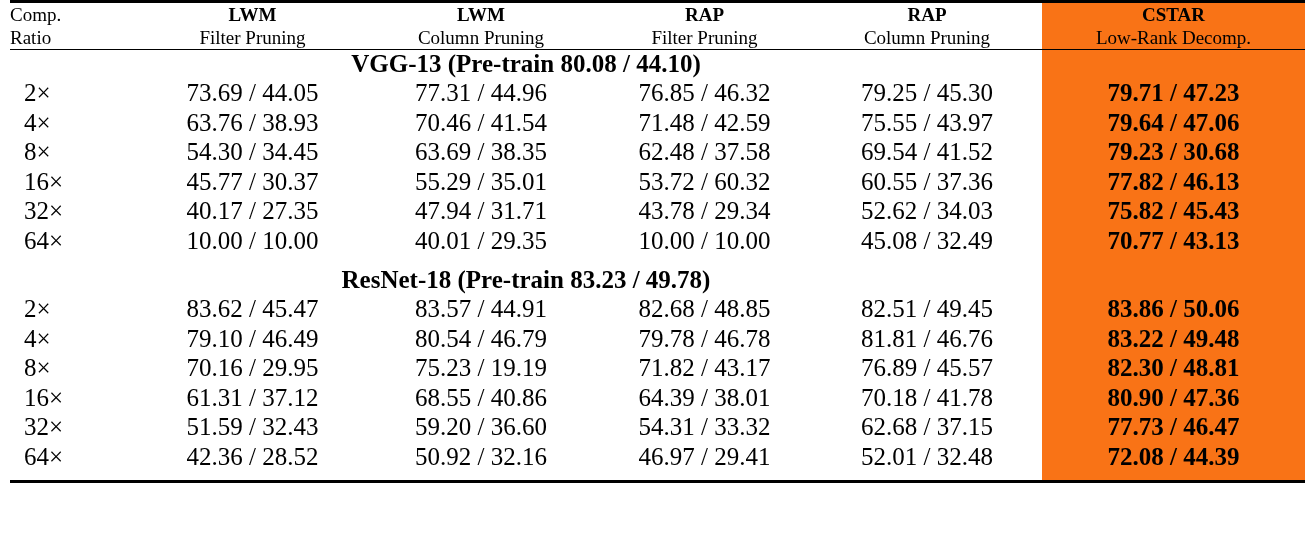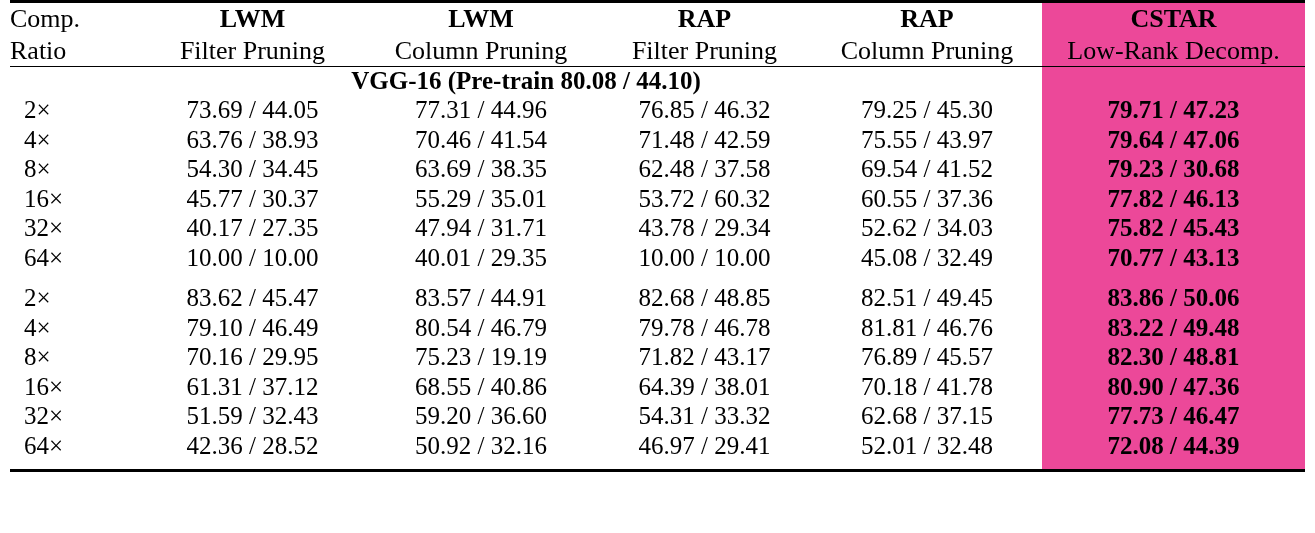--- a/index.html
+++ b/index.html
@@ -45,21 +45,21 @@
   }
   .rule-bottom td {
     border-top: 3px solid #000;
     height: 0;
     font-size: 0;
     line-height: 0;
     padding: 0;
   }
   .hdr-cell {
     text-align: center;
-    font-size: 26px;
+    font-size: 19px;
     line-height: 1.22;
     padding: 7px 4px 8px 4px;
   }
   .hdr-cell .line1 {
     font-weight: bold;
     display: block;
     white-space: nowrap;
   }
   .hdr-cell .line2 {
     font-weight: normal;
@@ -68,21 +68,21 @@
   }
   .hdr-left {
     text-align: left;
     padding-left: 14px;
   }
   .hdr-left .line1, .hdr-left .line2 {
     font-weight: normal;
     text-align: left;
   }
   .shade {
-    background: #ec4899;
+    background: #f97316;
   }
   .group-row td {
     text-align: center;
     font-weight: bold;
     font-size: 25px;
     padding: 8px 0 7px 0;
   }
   .data-row td {
     font-size: 25px;
     text-align: center;
@@ -156,21 +156,21 @@
           <span class="line1">CSTAR</span>
           <span class="line2">Low-Rank Decomp.</span>
         </th>
       </tr>
       <tr class="rule-mid">
         <td colspan="5"></td>
         <td class="shade"></td>
       </tr>
 
       <tr class="group-row">
-        <td colspan="5">VGG-16 (Pre-train 80.08 / 44.10)</td>
+        <td colspan="5">VGG-13 (Pre-train 80.08 / 44.10)</td>
         <td class="shade"></td>
       </tr>
 
       <tr class="data-row">
         <td class="ratio">2×</td>
         <td>73.69 / 44.05</td>
         <td>77.31 / 44.96</td>
         <td>76.85 / 46.32</td>
         <td>79.25 / 45.30</td>
         <td class="shade bold">79.71 / 47.23</td>
@@ -214,20 +214,24 @@
         <td>10.00 / 10.00</td>
         <td>45.08 / 32.49</td>
         <td class="shade bold">70.77 / 43.13</td>
       </tr>
 
       <tr class="spacer-row">
         <td colspan="5"></td>
         <td class="shade"></td>
       </tr>
 
+      <tr class="group-row">
+        <td colspan="5">ResNet-18 (Pre-train 83.23 / 49.78)</td>
+        <td class="shade"></td>
+      </tr>
 
       <tr class="data-row">
         <td class="ratio">2×</td>
         <td>83.62 / 45.47</td>
         <td>83.57 / 44.91</td>
         <td>82.68 / 48.85</td>
         <td>82.51 / 49.45</td>
         <td class="shade bold">83.86 / 50.06</td>
       </tr>
       <tr class="data-row">

